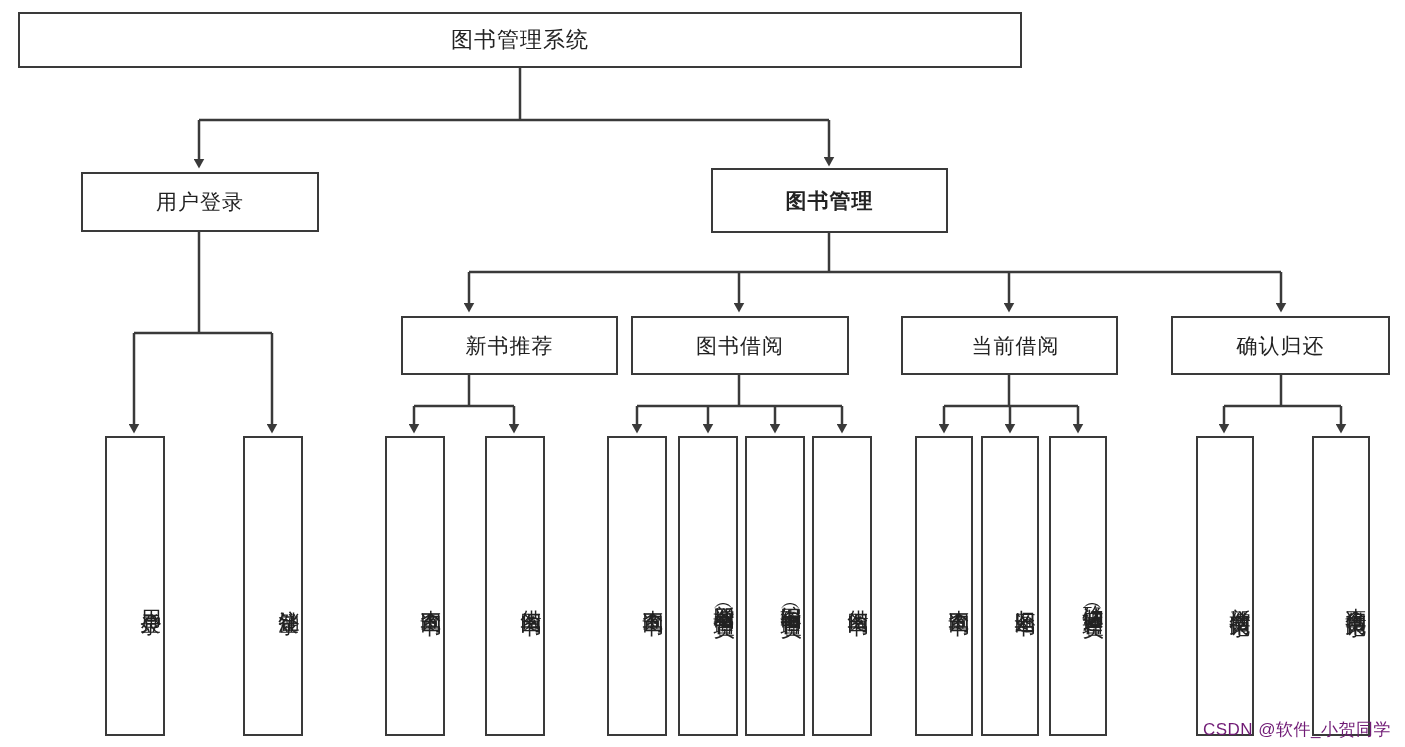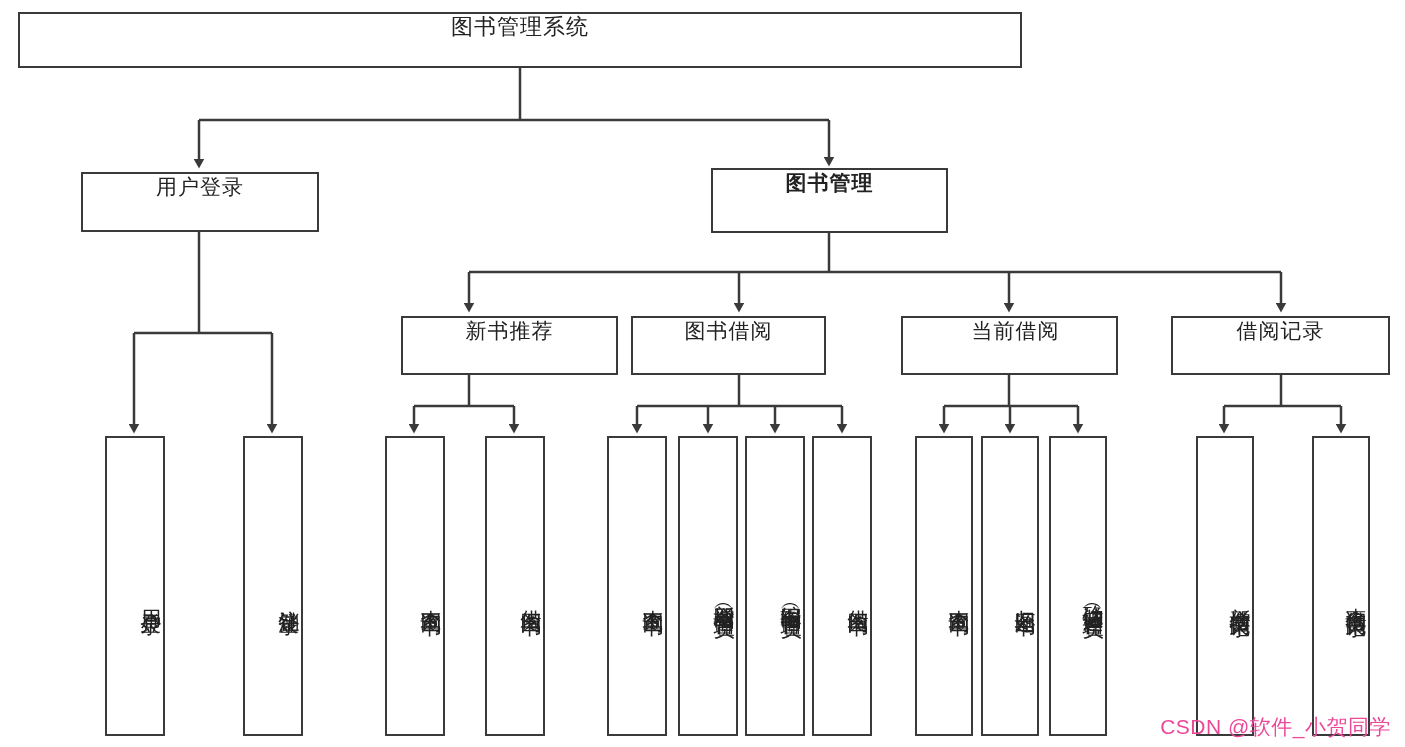--- a/index.html
+++ b/index.html
@@ -25,20 +25,21 @@
     width: 1405px;
     height: 747px;
     pointer-events: none;
   }
   .node {
     position: absolute;
     box-sizing: border-box;
     background: #ffffff;
     border: 2.5px solid #3a3a3a;
     display: flex;
+    align-items: center;
     justify-content: center;
     color: #222222;
     text-align: center;
     z-index: 2;
   }
   .node.h {
     font-size: 21px;
     letter-spacing: 1px;
     line-height: 1.2;
   }
@@ -58,22 +59,22 @@
     display: block;
     white-space: nowrap;
   }
   #root-node {
     font-size: 22px;
   }
   #watermark {
     position: absolute;
     right: 14px;
     bottom: 6px;
-    font-size: 21px;
-    color: #ec4899;
+    font-size: 17px;
+    color: #701a75;
     letter-spacing: 0.5px;
     z-index: 5;
     white-space: nowrap;
   }
 </style>
 </head>
 <body>
 
 <div id="canvas">
 
@@ -134,28 +135,28 @@
   <div class="node h" style="left:81px; top:172px; width:238px; height:60px;">
     <span>用户登录</span>
   </div>
   <div class="node h" style="left:711px; top:168px; width:237px; height:65px;font-weight:bold;">
     <span>图书管理</span>
   </div>
 
   <div class="node h" style="left:361px; top:316px; width:217px; height:59px;margin-left:40px;">
     <span>新书推荐</span>
   </div>
-  <div class="node h" style="left:631px; top:316px; width:195px; height:59px;">
+  <div class="node h" style="left:631px; top:316px; width:218px; height:59px;">
     <span>图书借阅</span>
   </div>
   <div class="node h" style="left:901px; top:316px; width:217px; height:59px;padding-left:12px;">
     <span>当前借阅</span>
   </div>
   <div class="node h" style="left:1171px; top:316px; width:219px; height:59px;">
-    <span>借阅记录</span>
+    <span>确认归还</span>
   </div>
 
   <div class="node v" style="left:105px; top:436px; width:60px; height:300px;">
     <span class="vtext">用户登录</span>
   </div>
   <div class="node v" style="left:243px; top:436px; width:60px; height:300px;">
     <span class="vtext">注销登录</span>
   </div>
 
   <div class="node v" style="left:385px; top:436px; width:60px; height:300px;">

